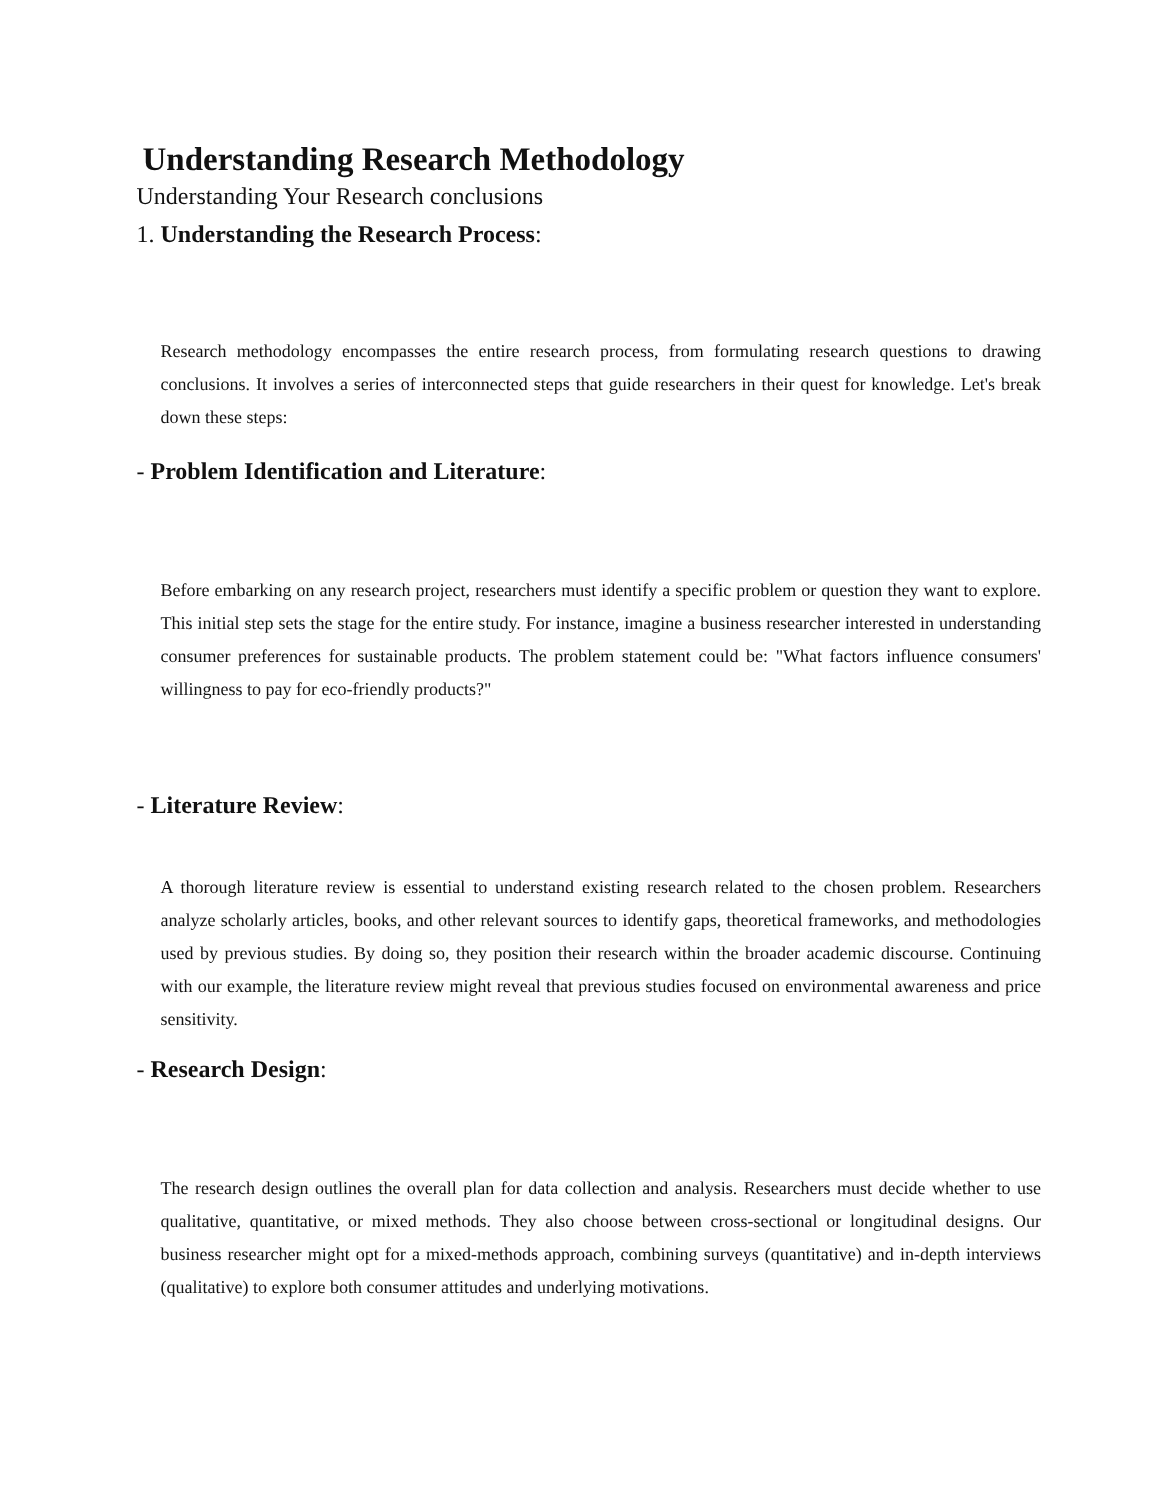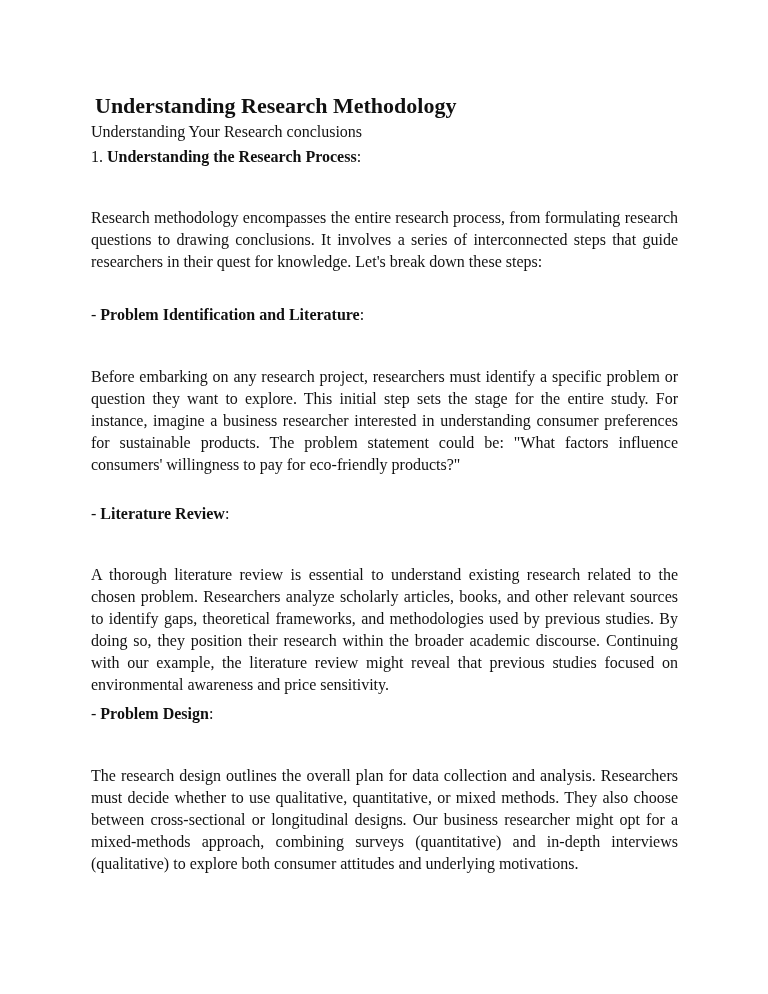--- a/index.html
+++ b/index.html
@@ -44,24 +44,24 @@
       left: 0;
       font-size: 16px;
       line-height: 20px;
       white-space: nowrap;
     }
     .heading b { font-weight: bold; }
     .para {
       position: absolute;
       left: 0;
       width: 587px;
-      font-size: 16px;
+      font-size: 12px;
       line-height: 22px;
       text-align: justify;
-      margin: 0;
+      margin: 16px;
     }
   </style>
 </head>
 <body>
 
 <div class="page">
 
   <h1 class="title">Understanding Research Methodology</h1>
 
   <div class="subtitle">Understanding Your Research conclusions</div>
@@ -69,23 +69,23 @@
   <div class="heading" style="top:147px;">
     <span>1. </span><b>Understanding the Research Process</b><span>:</span>
   </div>
   <p class="para" style="top:207px;">Research methodology encompasses the entire research process, from formulating research questions to drawing conclusions. It involves a series of interconnected steps that guide researchers in their quest for knowledge. Let's break down these steps:</p>
 
   <div class="heading" style="top:305px;">
     <span>- </span><b>Problem Identification and Literature</b><span>:</span>
   </div>
   <p class="para" style="top:366px;">Before embarking on any research project, researchers must identify a specific problem or question they want to explore. This initial step sets the stage for the entire study. For instance, imagine a business researcher interested in understanding consumer preferences for sustainable products. The problem statement could be: "What factors influence consumers' willingness to pay for eco-friendly products?"</p>
 
-  <div class="heading" style="top:504px;">
+  <div class="heading" style="top:528px;">
     <span>- </span><b>Literature Review</b><span>:</span>
   </div>
   <p class="para" style="top:564px;">A thorough literature review is essential to understand existing research related to the chosen problem. Researchers analyze scholarly articles, books, and other relevant sources to identify gaps, theoretical frameworks, and methodologies used by previous studies. By doing so, they position their research within the broader academic discourse. Continuing with our example, the literature review might reveal that previous studies focused on environmental awareness and price sensitivity.</p>
 
   <div class="heading" style="top:704px;">
-    <span>- </span><b>Problem Design</b><span>:</span>
+    <span>- </span><b>Research Design</b><span>:</span>
   </div>
   <p class="para" style="top:765px;">The research design outlines the overall plan for data collection and analysis. Researchers must decide whether to use qualitative, quantitative, or mixed methods. They also choose between cross-sectional or longitudinal designs. Our business researcher might opt for a mixed-methods approach, combining surveys (quantitative) and in-depth interviews (qualitative) to explore both consumer attitudes and underlying motivations.</p>
 
 </div>
 
 </body></html>

